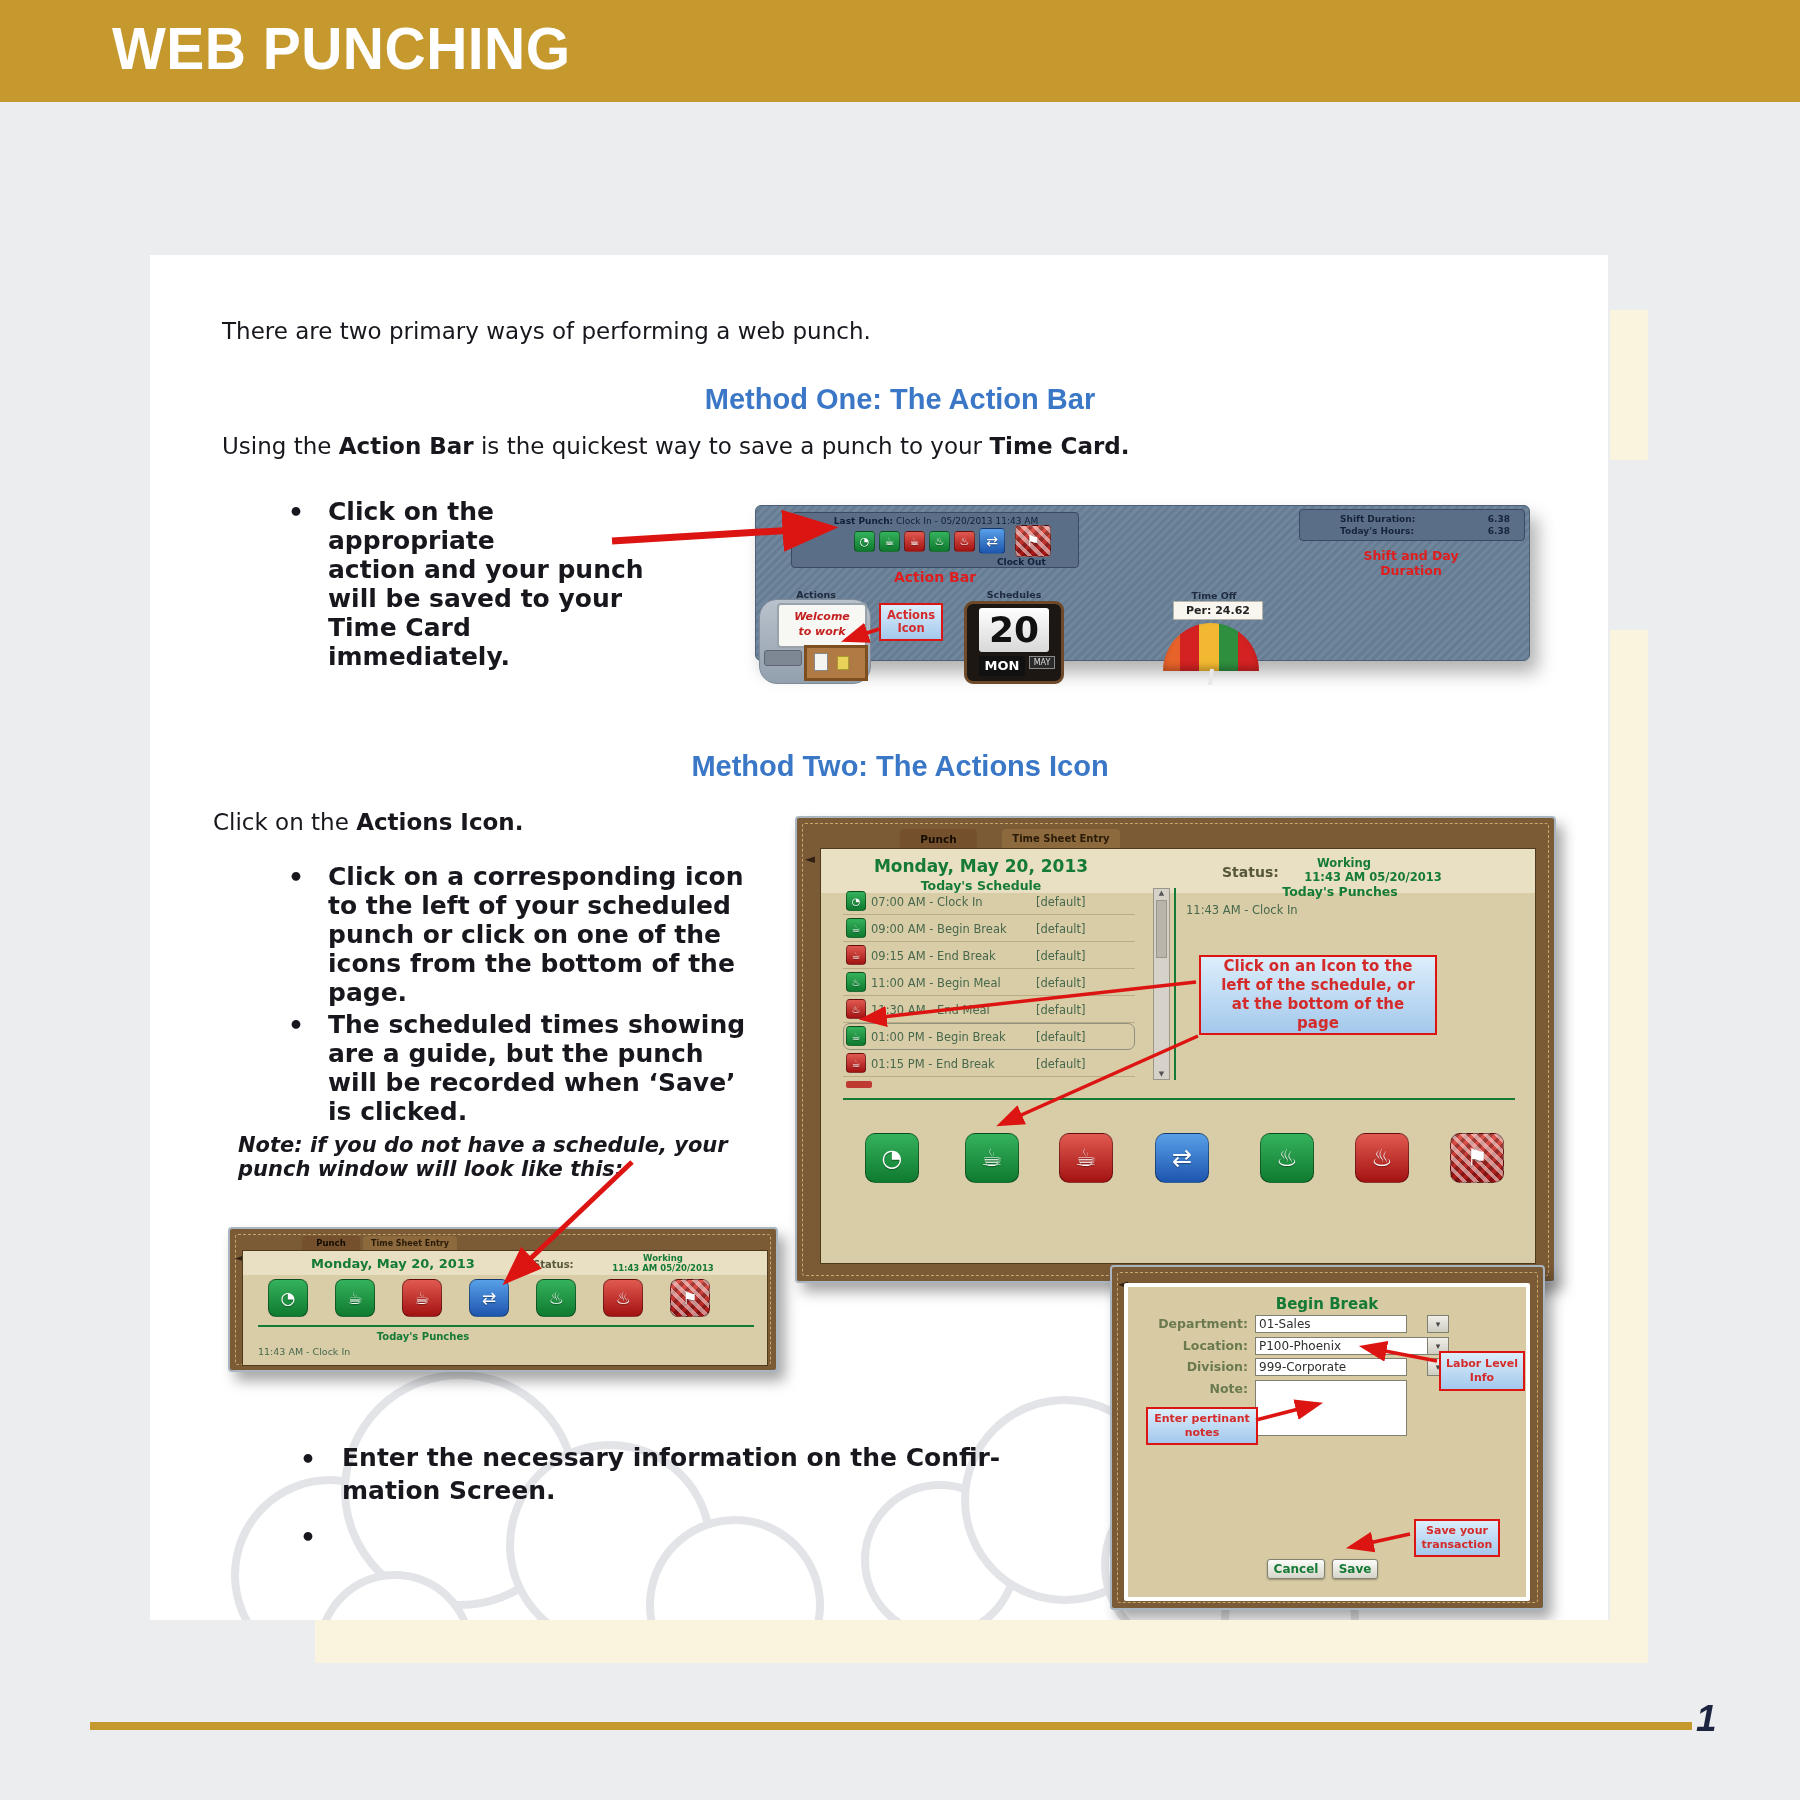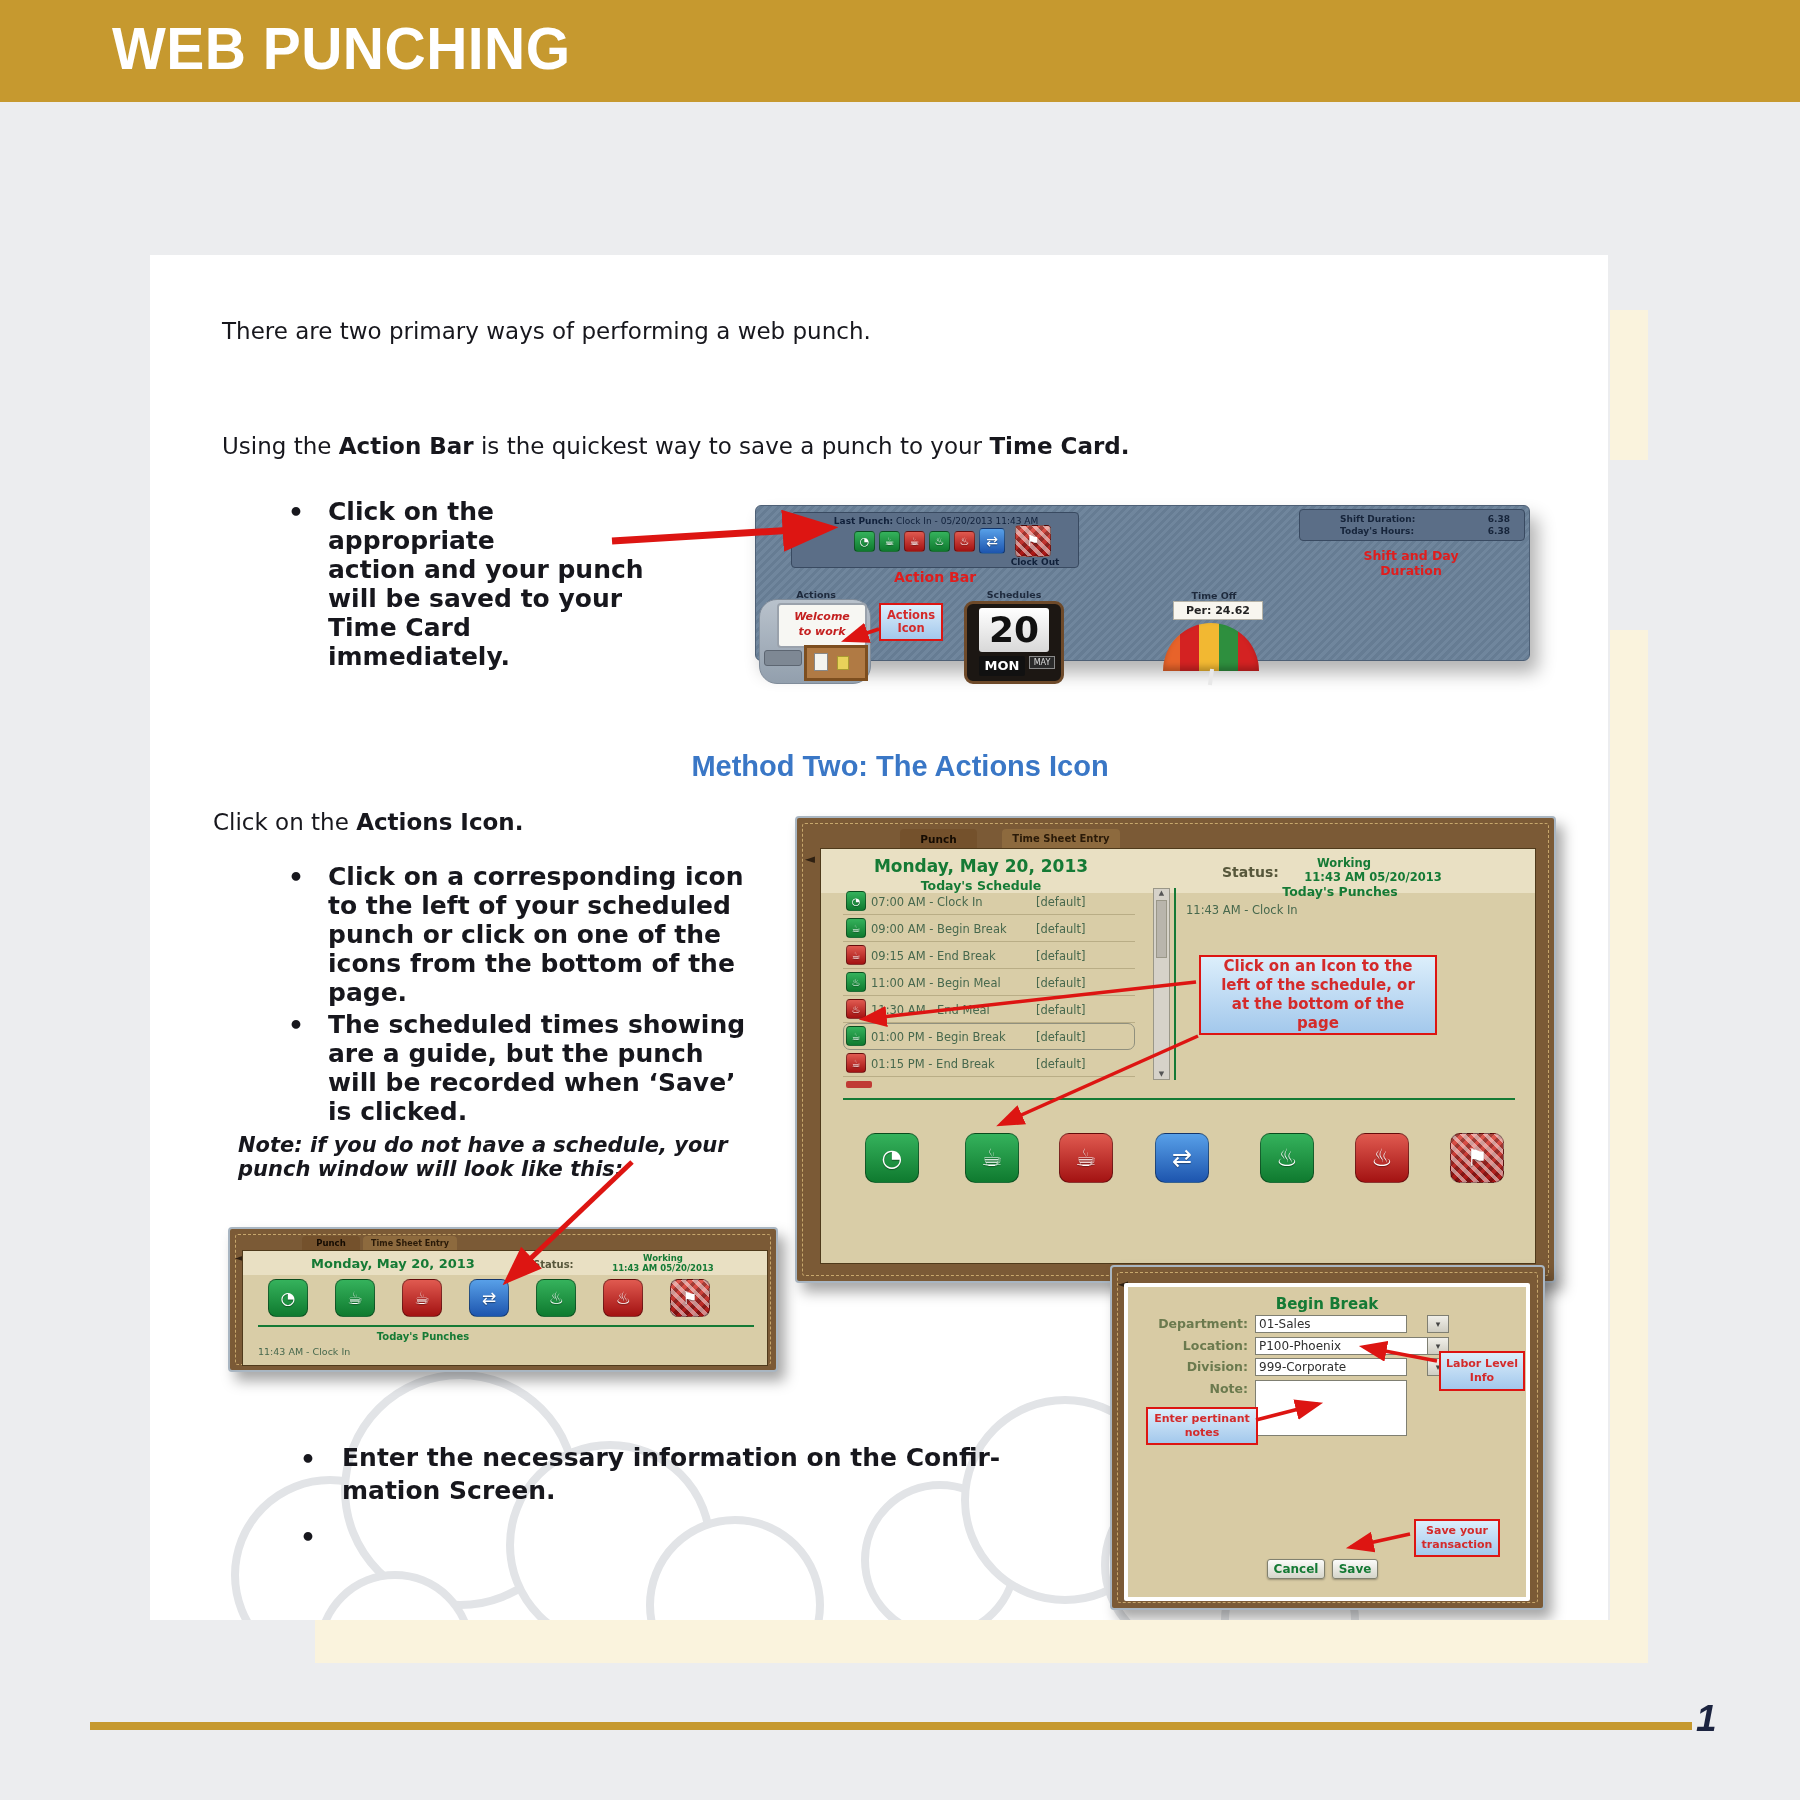--- a/index.html
+++ b/index.html
@@ -91,20 +91,21 @@
         <circle cx="245" cy="1395" r="75"></circle>
       <circle cx="790" cy="1305" r="75"></circle>
         <circle cx="915" cy="1245" r="100"></circle>
         <circle cx="1040" cy="1310" r="85"></circle>
         <circle cx="1140" cy="1365" r="65"></circle>
     </g>
   </svg>
 
   <div class="abs body-text" style="left:72px;top:63px;z-index:2">There are two primary ways of performing a web punch.</div>
 
+  <div class="abs h-blue" style="left:105px;top:128px;width:1290px;z-index:2">Method One: The Action Bar</div>
 
   <p class="abs body-text" style="left:72px;top:178px;margin:0;z-index:2"><span>Using the </span><span class="b">Action Bar</span><span> is the quickest way to save a punch to your </span><span class="b">Time Card.</span></p>
 
   <div class="abs bullet-dot" style="left:138px;top:243px;z-index:2"></div>
   <div class="abs bul pre" style="left:178px;top:242px;width:330px;z-index:2">Click on the appropriate
 action and your punch
 will be saved to your
 Time Card immediately.</div>
 
   <div class="abs dash" style="left:605px;top:250px;z-index:5">
@@ -114,21 +115,21 @@
         <span class="b">Last Punch:</span>
         <span>Clock In - 05/20/2013 11:43 AM</span>
       </div>
       <div class="abs ic ic-g" style="left:62px;top:18px;width:21px;height:21px;font-size:11px">◔</div>
       <div class="abs ic ic-g" style="left:87px;top:18px;width:21px;height:21px;font-size:11px">☕</div>
       <div class="abs ic ic-r" style="left:112px;top:18px;width:21px;height:21px;font-size:11px">☕</div>
       <div class="abs ic ic-g" style="left:137px;top:18px;width:21px;height:21px;font-size:11px">♨</div>
       <div class="abs ic ic-r" style="left:162px;top:18px;width:21px;height:21px;font-size:11px">♨</div>
       <div class="abs ic ic-b" style="left:187px;top:15px;width:26px;height:26px;font-size:14px">⇄</div>
       <div class="abs ic ic-checker" style="left:223px;top:12px;width:36px;height:32px;font-size:15px">⚑</div>
-      <div class="abs" style="left:205px;top:44px;width:76px;text-align:center;font-size:9px;font-weight:bold;color:#10203a">Clock Out</div>
+      <div class="abs" style="left:205px;top:44px;width:76px;font-size:9px;font-weight:bold;color:#10203a">Clock Out</div>
     </div>
     <div class="abs red-lbl" style="left:35px;top:63px;width:288px;font-size:14px">Action Bar</div>
 
     <div class="abs dash-lbl" style="left:0;top:83px;width:120px">Actions</div>
     <div class="abs dash-lbl" style="left:188px;top:83px;width:140px">Schedules</div>
     <div class="abs dash-lbl" style="left:388px;top:84px;width:140px">Time Off</div>
 
     <div class="abs tile" style="left:3px;top:93px;width:112px;height:85px">
       <div class="abs whiteboard pre" style="left:17px;top:3px;width:90px;height:45px;padding-top:4px">Welcome
 to work</div>

